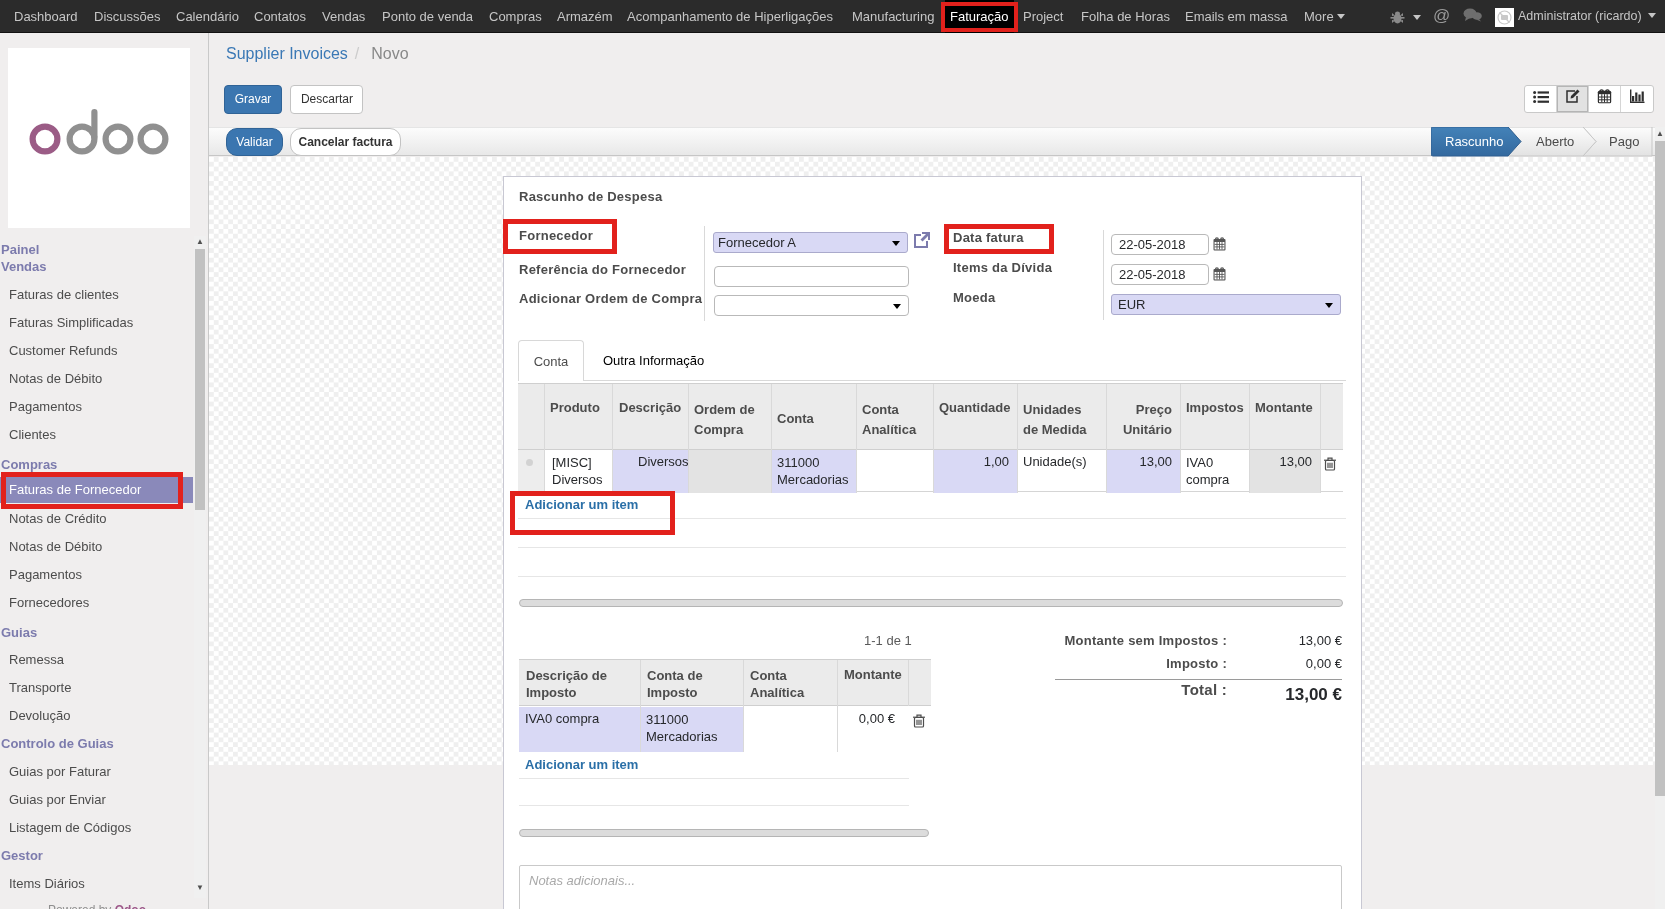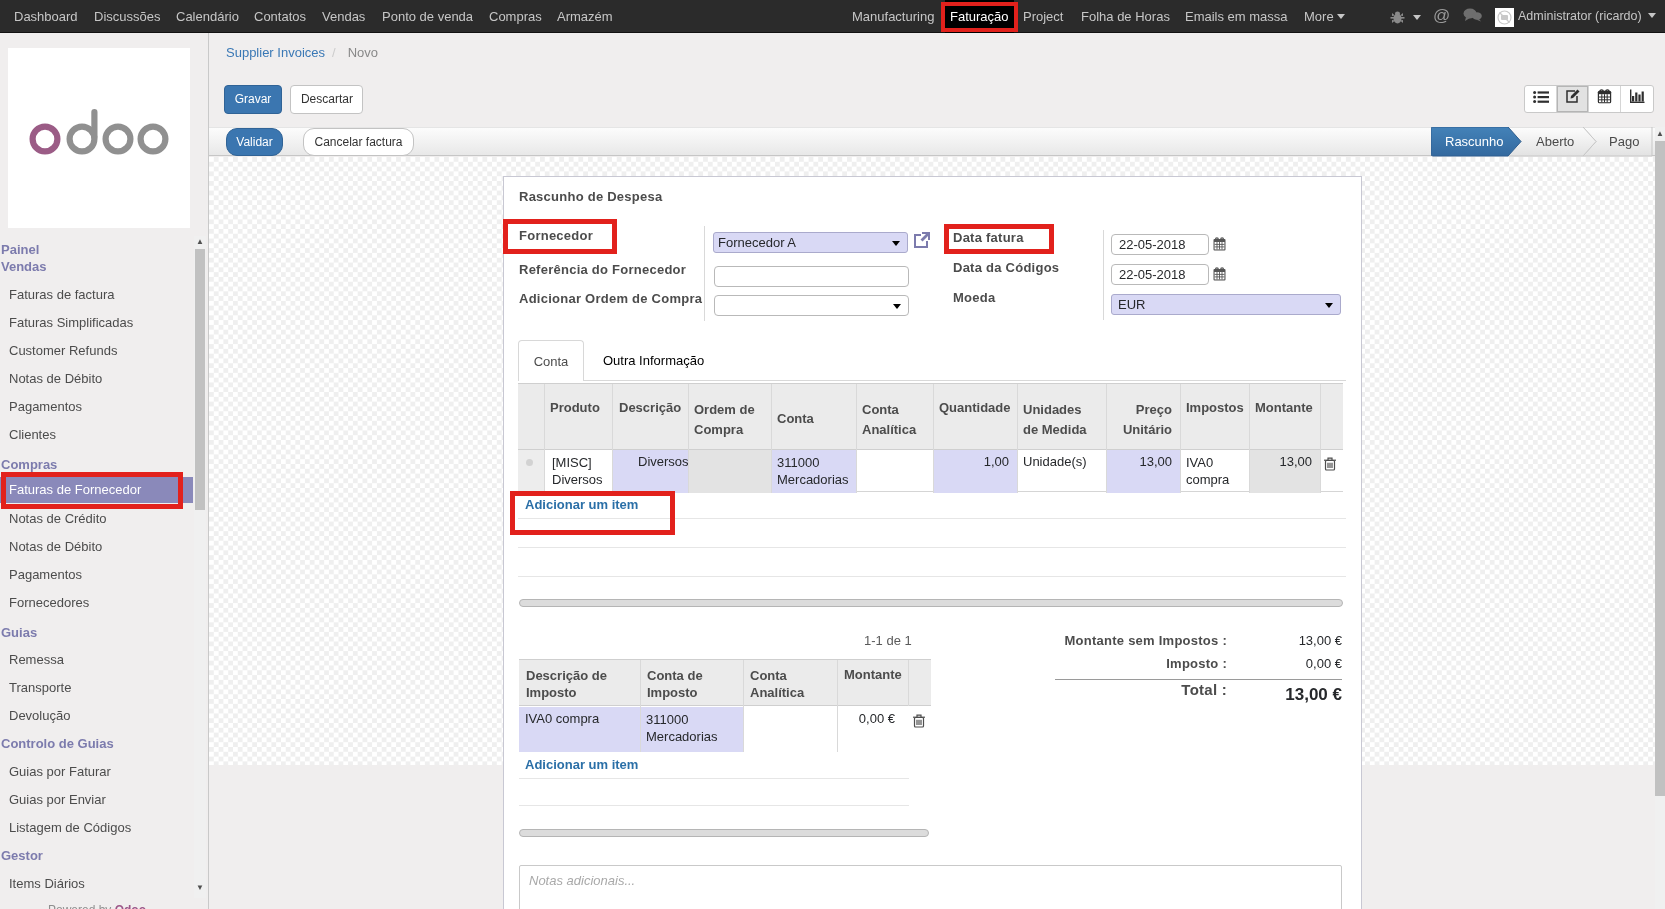--- a/index.html
+++ b/index.html
@@ -19,21 +19,21 @@
 .mhead { font-size:13px; font-weight:bold; color:#7c7bad; padding-left:1px; height:17px; line-height:17px; }
 .mitem { font-size:13px; color:#4c4c4c; padding-left:9px; height:28px; line-height:28px; overflow:hidden; }
 .mitem.sel { background:#8a89ba; color:#fff; height:26px; line-height:26px; }
 
 #sscroll { position:absolute; left:194px; top:203px; width:12px; height:662px; background:#f0f0f0; }
 #sscroll .thumb { position:absolute; left:1px; top:13px; width:10px; height:261px; background:#c1c1c1; }
 .sarrow { position:absolute; left:0; width:12px; height:12px; font-size:8px; color:#505050; text-align:center; line-height:12px; }
 
 
 #main { position:absolute; left:209px; top:33px; width:1456px; height:876px; background:#f0eeee; }
-#crumb { position:absolute; left:17px; top:12px; font-size:13px; color:#888; }
+#crumb { position:absolute; left:17px; top:12px; font-size:16px; color:#888; }
 #crumb a { color:#3a78b5; text-decoration:none; }
 .btn { display:inline-block; font-size:12px; height:29px; line-height:27px; padding:0; border-radius:4px; border:1px solid #c3c3c3; background:#fff; color:#333; text-align:center; }
 .btn.primary { background:#3b76b0; border-color:#306396; color:#fff; }
 #btnrow { position:absolute; left:15px; top:52px; }
 #switcher { position:absolute; right:11px; top:52px; height:28px; border:1px solid #c9c9c9; border-radius:3px; background:#fff; }
 #switcher .sw { display:inline-block; width:32px; height:26px; text-align:center; vertical-align:top; line-height:26px; border-right:1px solid #d5d5d5; }
 #switcher .sw:last-child { border-right:none; }
 #switcher .sw.pressed { background:#e2e2e2; box-shadow:inset 0 0 0 1px #b5b5b5; }
 
 #toolbar { position:absolute; left:0; top:94px; width:1456px; height:29px; background:linear-gradient(#fcfcfc,#e8e8e8); border-top:1px solid #e5e5e5; border-bottom:1px solid #c6c6c6; }
@@ -71,20 +71,21 @@
 
 <div id="navbar">
   <div class="menu" style="left:14px;">Dashboard</div>
   <div class="menu" style="left:94px;">Discussões</div>
   <div class="menu" style="left:176px;">Calendário</div>
   <div class="menu" style="left:254px;">Contatos</div>
   <div class="menu" style="left:322px;">Vendas</div>
   <div class="menu" style="left:382px;">Ponto de venda</div>
   <div class="menu" style="left:489px;">Compras</div>
   <div class="menu" style="left:557px;">Armazém</div>
+  <div class="menu" style="left:627px;">Acompanhamento de Hiperligações</div>
   <div class="menu" style="left:852px;">Manufacturing</div>
   <div class="menu active" style="left:945px;padding:0 5px;">Faturação</div>
   <div class="menu" style="left:1023px;">Project</div>
   <div class="menu" style="left:1081px;">Folha de Horas</div>
   <div class="menu" style="left:1185px;">Emails em massa</div>
   <div class="menu" style="left:1304px;">More <span class="caret" style="border-top-color:#c6c6c6;vertical-align:2px;"></span></div>
 
   <div class="menu" style="left:1390px;top:1px;">
     <svg width="15" height="14" viewBox="0 0 15 14" style="vertical-align:-2px;">
         <g fill="#8a8a8a">
@@ -128,21 +129,21 @@
         <circle cx="110" cy="91" r="12.4" stroke="#909090"></circle>
         <circle cx="145" cy="91" r="12.4" stroke="#909090"></circle>
       </g>
       <rect x="83.3" y="61" width="6.2" height="31" rx="3.1" fill="#909090"></rect>
     </svg>
   </div>
   <div id="smenu">
     <div class="mhead">Painel</div>
     <div class="mhead">Vendas</div>
     <div style="height:6px;"></div>
-    <div class="mitem">Faturas de factura</div>
+    <div class="mitem">Faturas de clientes</div>
     <div class="mitem">Faturas Simplificadas</div>
     <div class="mitem">Customer Refunds</div>
     <div class="mitem">Notas de Débito</div>
     <div class="mitem">Pagamentos</div>
     <div class="mitem">Clientes</div>
     <div class="mhead" style="margin-top:7px;height:18px;line-height:18px;">Compras</div>
     <div class="mitem sel" style="margin-top:3px;">Faturas de Fornecedor</div>
     <div class="mitem" style="margin-top:2px;">Notas de Crédito</div>
     <div class="mitem">Notas de Débito</div>
     <div class="mitem">Pagamentos</div>
@@ -204,21 +205,21 @@
             <rect x="6.2" y="3.5" width="2.2" height="9"></rect>
             <rect x="9.4" y="5.5" width="2.2" height="7"></rect>
             <rect x="12.6" y="2.5" width="2.2" height="10"></rect>
             <rect x="1" y="0.5" width="1.4" height="13"></rect>
             <rect x="1" y="12.6" width="14.5" height="1.4"></rect>
           </g>
         </svg></span>
   </div>
   <div id="toolbar">
     <span class="btn primary" style="position:absolute;left:17px;top:0px;width:57px;height:28px;line-height:26px;">Validar</span>
-    <span class="btn" style="position:absolute;left:94px;top:0px;width:111px;height:28px;line-height:26px;">Cancelar factura</span>
+    <span class="btn" style="position:absolute;left:81px;top:0px;width:111px;height:28px;line-height:26px;font-weight:bold;">Cancelar factura</span>
     <div id="statusbar" style="position:absolute;right:12px;top:-1px;">
       <svg width="222" height="30" viewBox="0 0 222 30">
         <defs>
           <linearGradient id="lg1" x1="0" y1="0" x2="0" y2="1">
               <stop offset="0" stop-color="#fdfdfd"></stop>
               <stop offset="1" stop-color="#e2e2e2"></stop>
             </linearGradient>
           <linearGradient id="lg2" x1="0" y1="0" x2="0" y2="1">
               <stop offset="0" stop-color="#4382b8"></stop>
               <stop offset="1" stop-color="#34699f"></stop>
@@ -248,21 +249,21 @@
               <path d="M8 3 H2 V15 H14 V9"></path>
             </g>
             <path d="M7.5 7.5 L13 2 H9 V0 H17 V8 H15 V4 L9.5 9.5 Z" fill="#7c7bad"></path>
           </svg></div>
       <div class="abs fld-in" style="left:210px;top:89px;width:195px;height:21px;"></div>
       <div class="abs fld-in" style="left:210px;top:118px;width:195px;height:21px;">
           <span class="caret" style="position:absolute;right:7px;top:8px;"></span>
         </div>
 
       <div class="abs lbl" style="left:449px;top:53px;">Data fatura</div>
-      <div class="abs lbl" style="left:449px;top:83px;">Data da Códigos</div>
+      <div class="abs lbl" style="left:449px;top:83px;">Items da Dívida</div>
       <div class="abs lbl" style="left:449px;top:113px;">Moeda</div>
       <div class="vline" style="left:599px;top:53px;height:90px;"></div>
       <div class="abs fld-in" style="left:607px;top:57px;width:98px;height:21px;line-height:19px;padding-left:7px;">22-05-2018</div>
       <div class="abs" style="left:709px;top:60px;"><svg width="13" height="14" viewBox="0 0 13 14">
             <rect x="0.5" y="2" width="12" height="11.5" rx="1" fill="#555"></rect>
             <rect x="1.6" y="5" width="9.8" height="7.4" fill="#fff"></rect>
             <g stroke="#555" stroke-width="0.9">
               <line x1="1.6" y1="7.4" x2="11.4" y2="7.4"></line>
               <line x1="1.6" y1="9.9" x2="11.4" y2="9.9"></line>
               <line x1="4" y1="5" x2="4" y2="12.4"></line>

